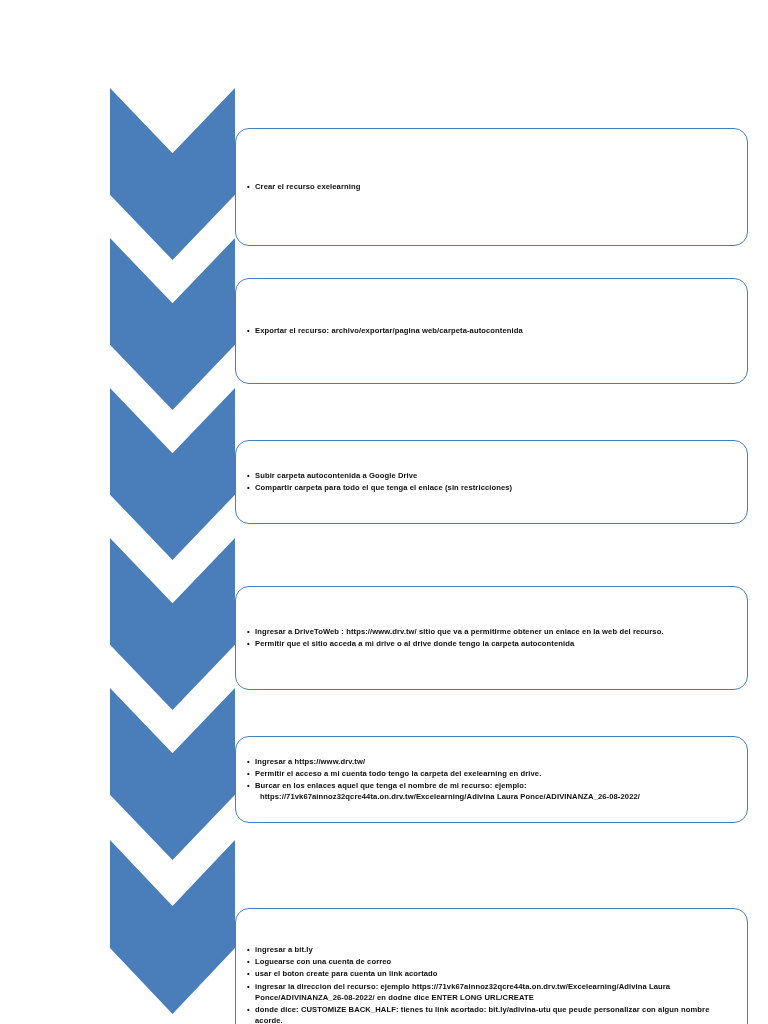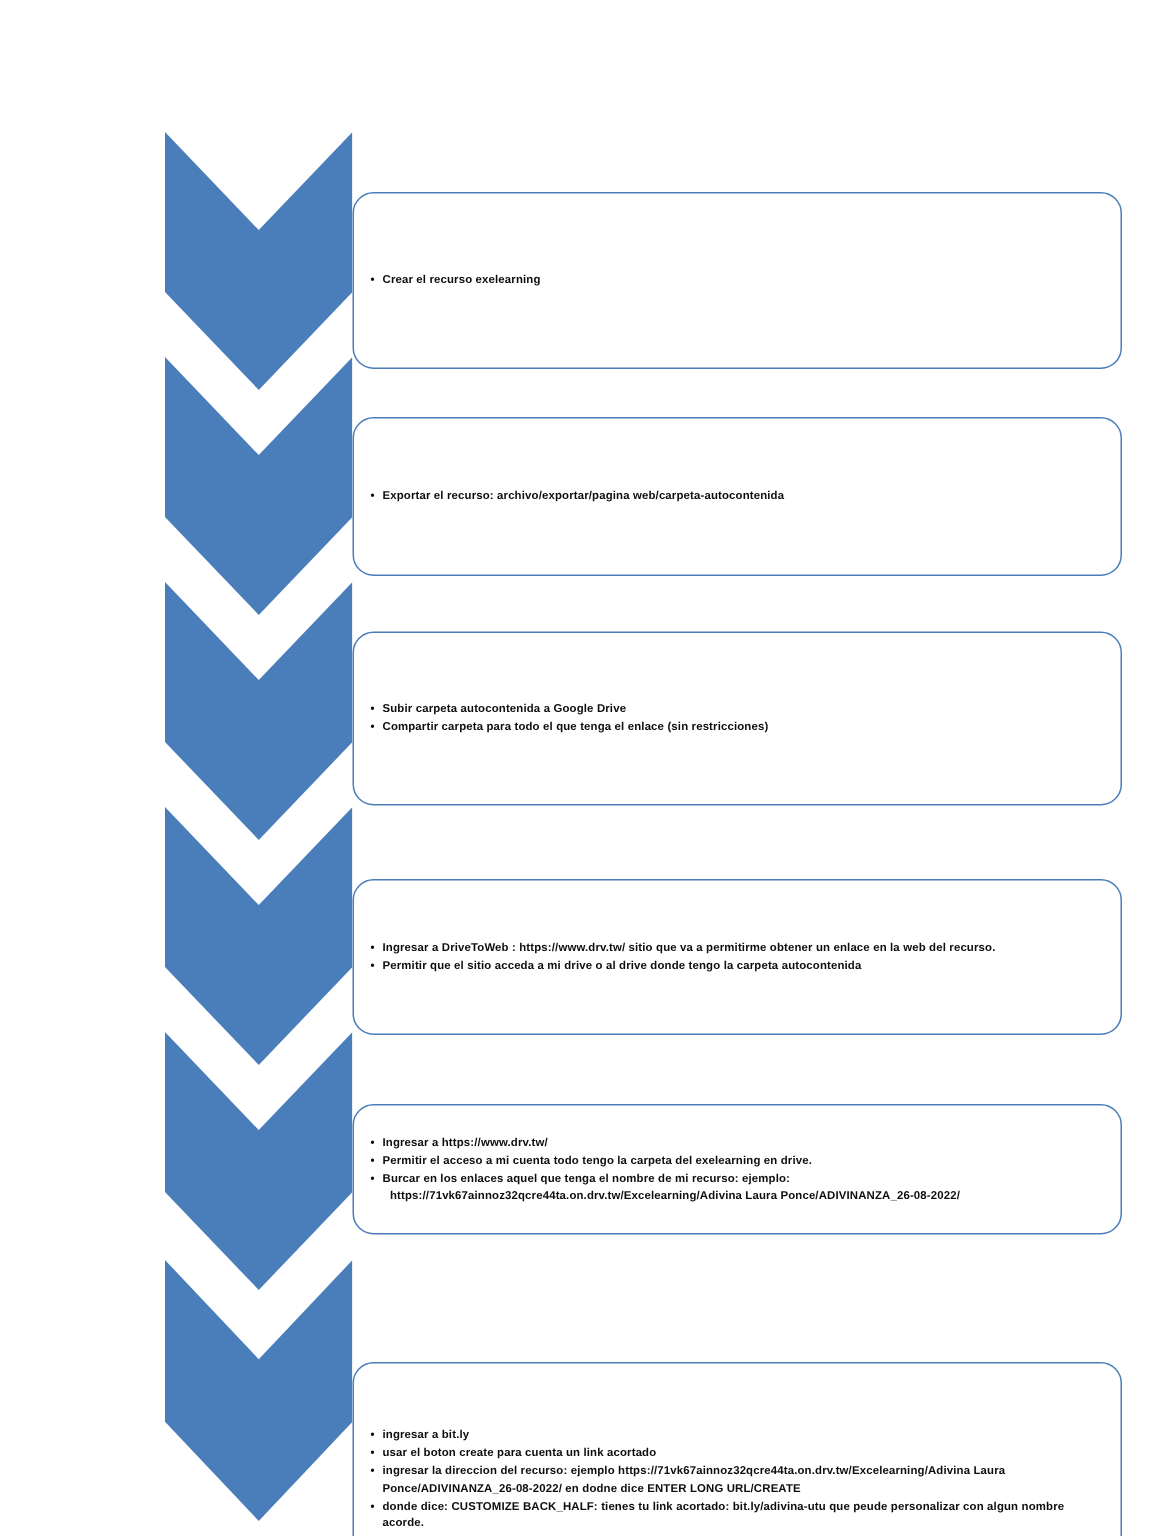--- a/index.html
+++ b/index.html
@@ -111,21 +111,21 @@
     </div>
     <div class="arrow" style="top: 88px; height: 172px;"></div>
     <div class="arrow-label" style="top: 148px;">Paso 1</div>
     <div class="box" style="top: 238px; height: 106px;">
       <ul class="box-body vcenter">
         <li class="bullet-line"><span>Exportar el recurso: archivo/exportar/pagina web/carpeta-autocontenida</span></li>
       </ul>
     </div>
     <div class="arrow" style="top: 238px; height: 172px;"></div>
     <div class="arrow-label" style="top: 300px;">Paso 2</div>
-    <div class="box" style="top: 381px; height: 116px;">
+    <div class="box" style="top: 400px; height: 84px;">
       <ul class="box-body vcenter">
         <li class="bullet-line"><span>Subir carpeta autocontenida a Google Drive</span></li>
         <li class="bullet-line"><span>Compartir carpeta para todo el que tenga el enlace (sin restricciones)</span></li>
       </ul>
     </div>
     <div class="arrow" style="top: 388px; height: 172px;"></div>
     <div class="arrow-label" style="top: 448px;">Paso 3</div>
     <div class="box" style="top: 546px; height: 104px;">
       <ul class="box-body vcenter">
         <li class="bullet-line"><span>Ingresar a DriveToWeb : https://www.drv.tw/   sitio que va a permitirme obtener un enlace en la web del recurso.</span></li>
@@ -139,20 +139,21 @@
         <li class="bullet-line"><span>Ingresar a https://www.drv.tw/</span></li>
         <li class="bullet-line"><span>Permitir el acceso a mi cuenta todo tengo la carpeta del exelearning en drive.</span></li>
         <li class="bullet-line"><span>Burcar en los enlaces aquel que tenga el nombre de mi recurso: ejemplo:</span><span class="cont">https://71vk67ainnoz32qcre44ta.on.drv.tw/Excelearning/Adivina Laura Ponce/ADIVINANZA_26-08-2022/</span></li>
       </ul>
     </div>
     <div class="arrow" style="top: 688px; height: 172px;"></div>
     <div class="arrow-label" style="top: 755px;">Paso 5</div>
     <div class="box" style="top: 868px; height: 156px;">
       <ul class="box-body vcenter">
         <li class="bullet-line"><span>ingresar a bit.ly</span></li>
+        <li class="bullet-line"><span> Loguearse con una cuenta de correo</span></li>
         <li class="bullet-line"><span>usar el boton create para cuenta un link acortado</span></li>
         <li class="bullet-line"><span> ingresar la direccion del recurso: ejemplo https://71vk67ainnoz32qcre44ta.on.drv.tw/Excelearning/Adivina Laura Ponce/ADIVINANZA_26-08-2022/ en dodne dice ENTER LONG URL/CREATE</span></li>
         <li class="bullet-line"><span>donde dice: CUSTOMIZE BACK_HALF: tienes tu link acortado: bit.ly/adivina-utu  que peude personalizar con algun nombre acorde.</span></li>
       </ul>
     </div>
     <div class="arrow" style="top: 840px; height: 174px;"></div>
     <div class="arrow-label" style="top: 910px;">Paso 6</div>
   </div>
 
 </body></html>

